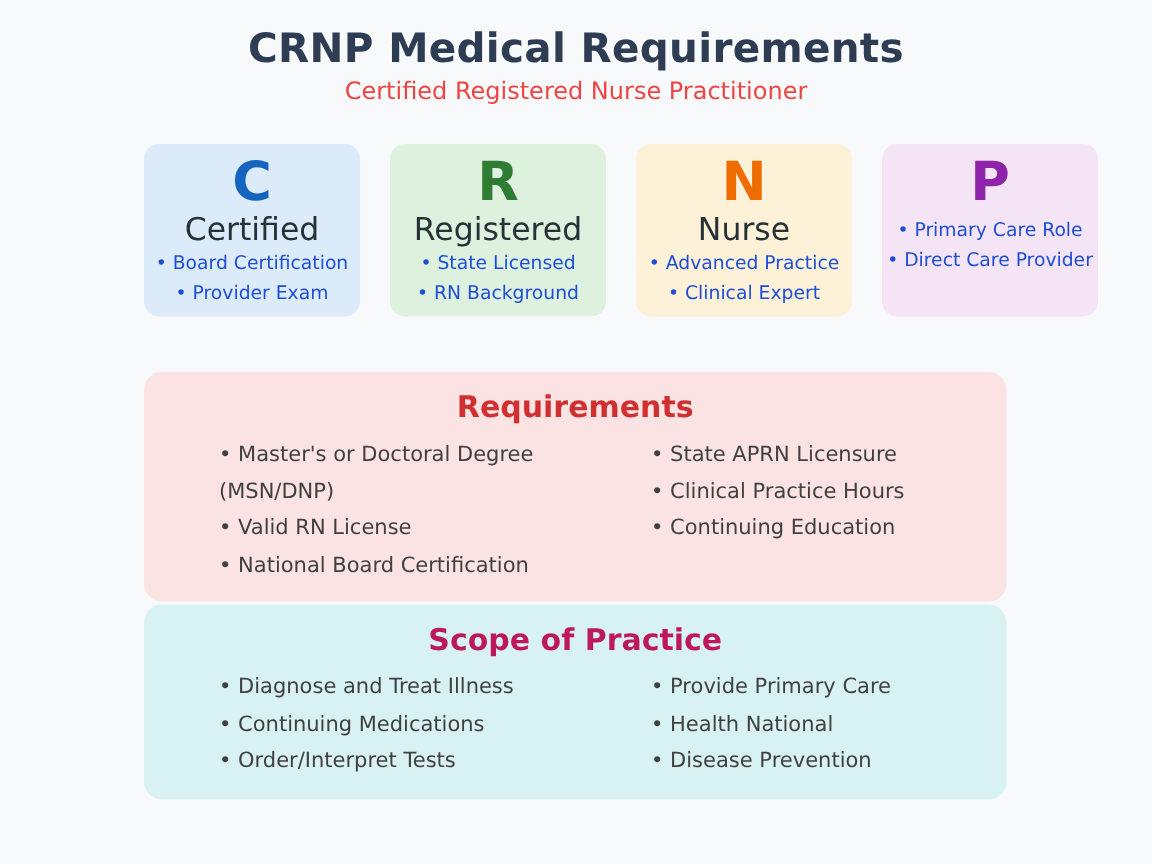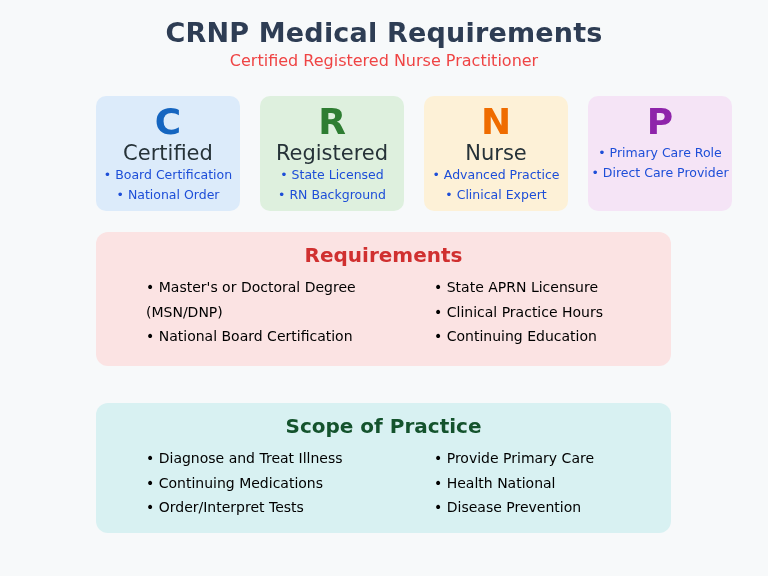--- a/index.html
+++ b/index.html
@@ -38,51 +38,51 @@
   .card-bullet {
     margin-top: 2px; font-size: 12.5px; line-height: 18px; color: #1d4ed8;
   }
   .card-bullet::before { content: "• "; }
 
   .panel {
     position: absolute; left: 96px; width: 575px;
     border-radius: 12px; box-sizing: border-box;
     padding-top: 12px;
   }
-  .panel-requirements { top: 232px; height: 134px; }
+  .panel-requirements { top: 248px; height: 153px; }
   .panel-scope { top: 403px; height: 130px; }
   .panel h2 {
     margin: 0; text-align: center;
     font-size: 20px; font-weight: bold; line-height: 22px;
   }
   .panel .cols {
     display: grid; grid-template-columns: 288px 1fr;
     margin: 9px 0 0 50px;
   }
   .panel ul { list-style: none; margin: 0; padding: 0; }
   .panel li {
-    font-size: 14px; line-height: 24.5px; color: #000000;
+    font-size: 14px; line-height: 24.5px; color: #404040;
   }
   .panel li::before { content: "• "; }
 </style>
 </head>
 <body>
 
 <div class="page" style="background: rgb(247, 249, 250);">
 
   <h1 class="title" style="color: rgb(46, 61, 84);">CRNP Medical Requirements</h1>
   <div class="subtitle" style="color: #ef4444;">Certified Registered Nurse Practitioner</div>
 
   <div class="cards">
 
     <div class="card" style="background: rgb(220, 235, 250);">
       <div class="card-letter" style="color: rgb(21, 101, 192);">C</div>
       <div class="card-word">Certified</div>
       <div class="card-bullet">Board Certification</div>
-      <div class="card-bullet">National Order</div>
+      <div class="card-bullet">Provider Exam</div>
     </div>
 
     <div class="card" style="background: rgb(222, 240, 222);">
       <div class="card-letter" style="color: rgb(46, 125, 50);">R</div>
       <div class="card-word">Registered</div>
       <div class="card-bullet">State Licensed</div>
       <div class="card-bullet">RN Background</div>
     </div>
 
     <div class="card" style="background: rgb(253, 241, 215);">
@@ -98,32 +98,33 @@
       <div class="card-bullet">Direct Care Provider</div>
     </div>
 
   </div>
 
   <section class="panel panel-requirements" style="background: rgb(251, 227, 227);">
     <h2 style="color: rgb(208, 48, 48);">Requirements</h2>
     <div class="cols">
       <ul>
         <li>Master's or Doctoral Degree (MSN/DNP)</li>
+        <li>Valid RN License</li>
         <li>National Board Certification</li>
       </ul>
       <ul>
         <li>State APRN Licensure</li>
         <li>Clinical Practice Hours</li>
         <li>Continuing Education</li>
       </ul>
     </div>
   </section>
 
   <section class="panel panel-scope" style="background: rgb(216, 241, 242);">
-    <h2 style="color: #14532d;">Scope of Practice</h2>
+    <h2 style="color: #be185d;">Scope of Practice</h2>
     <div class="cols">
       <ul>
         <li>Diagnose and Treat Illness</li>
         <li>Continuing Medications</li>
         <li>Order/Interpret Tests</li>
       </ul>
       <ul>
         <li>Provide Primary Care</li>
         <li>Health National</li>
         <li>Disease Prevention</li>

